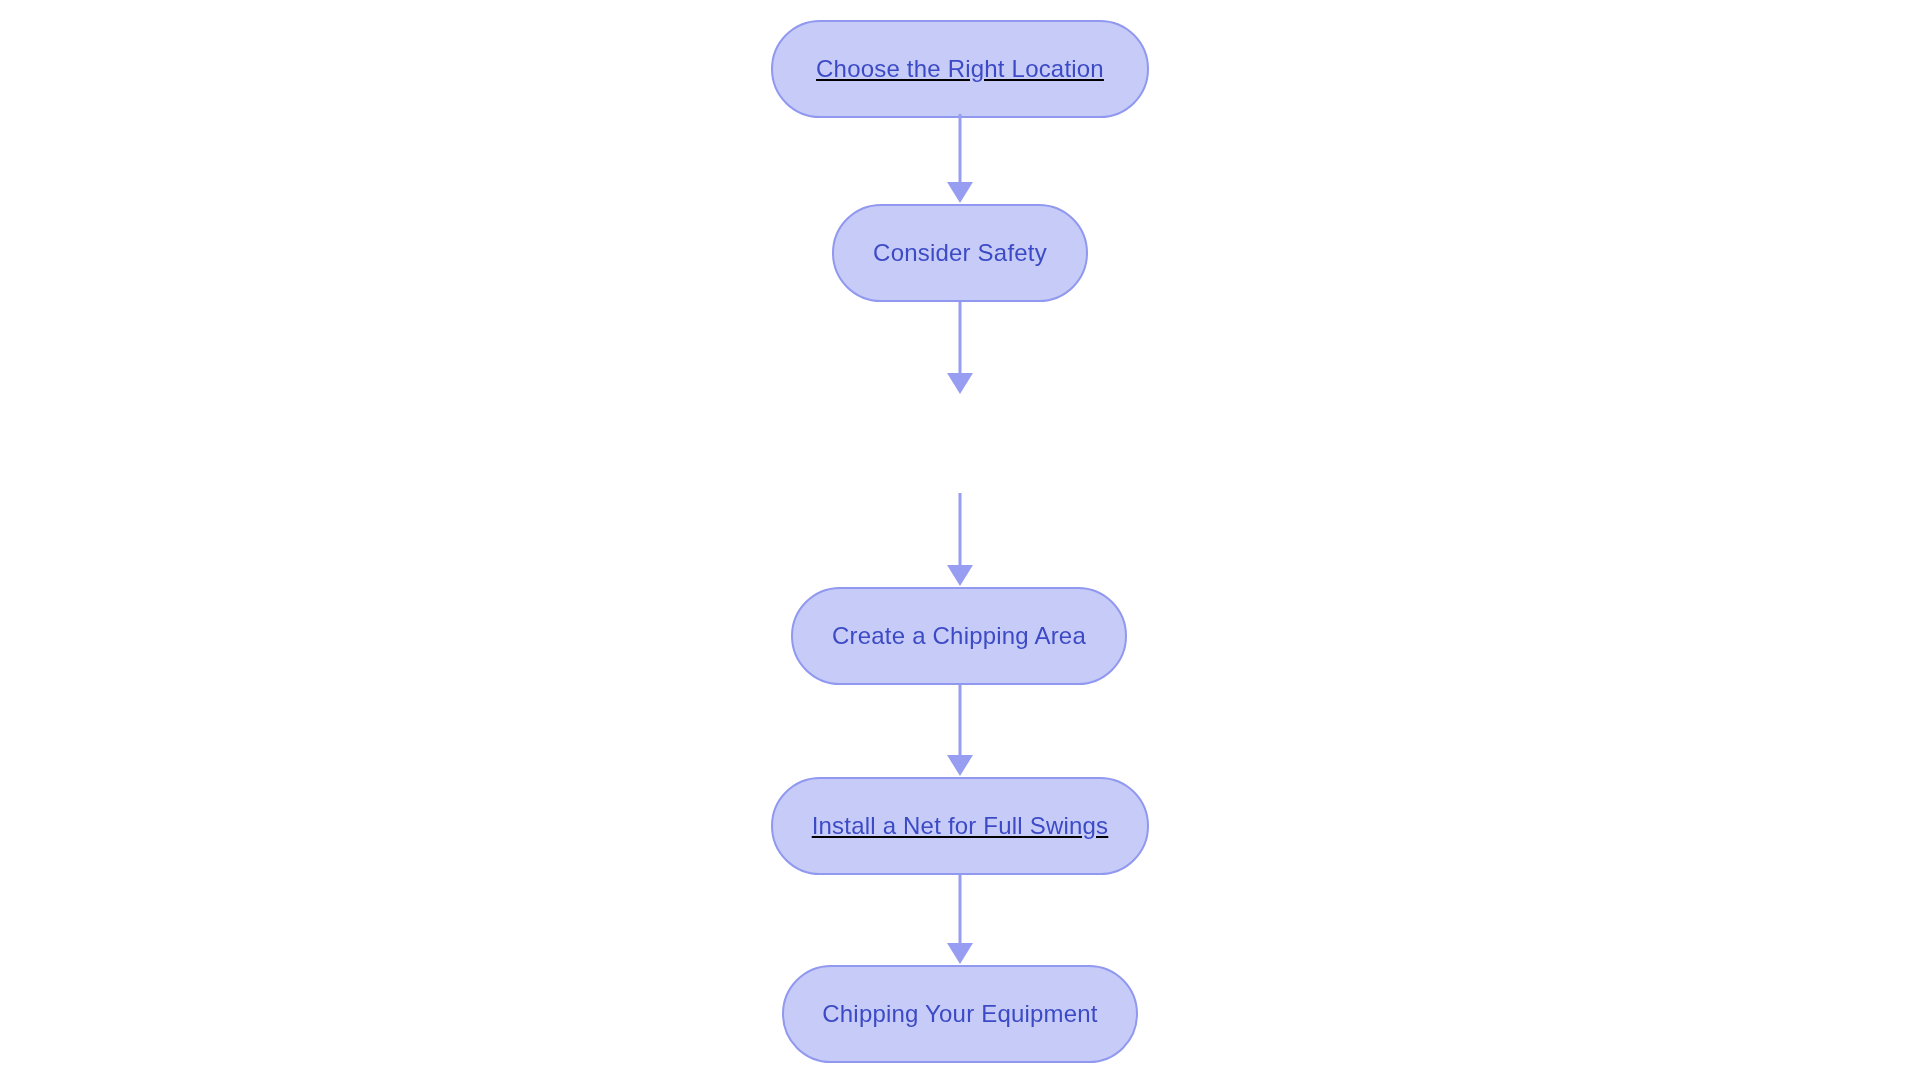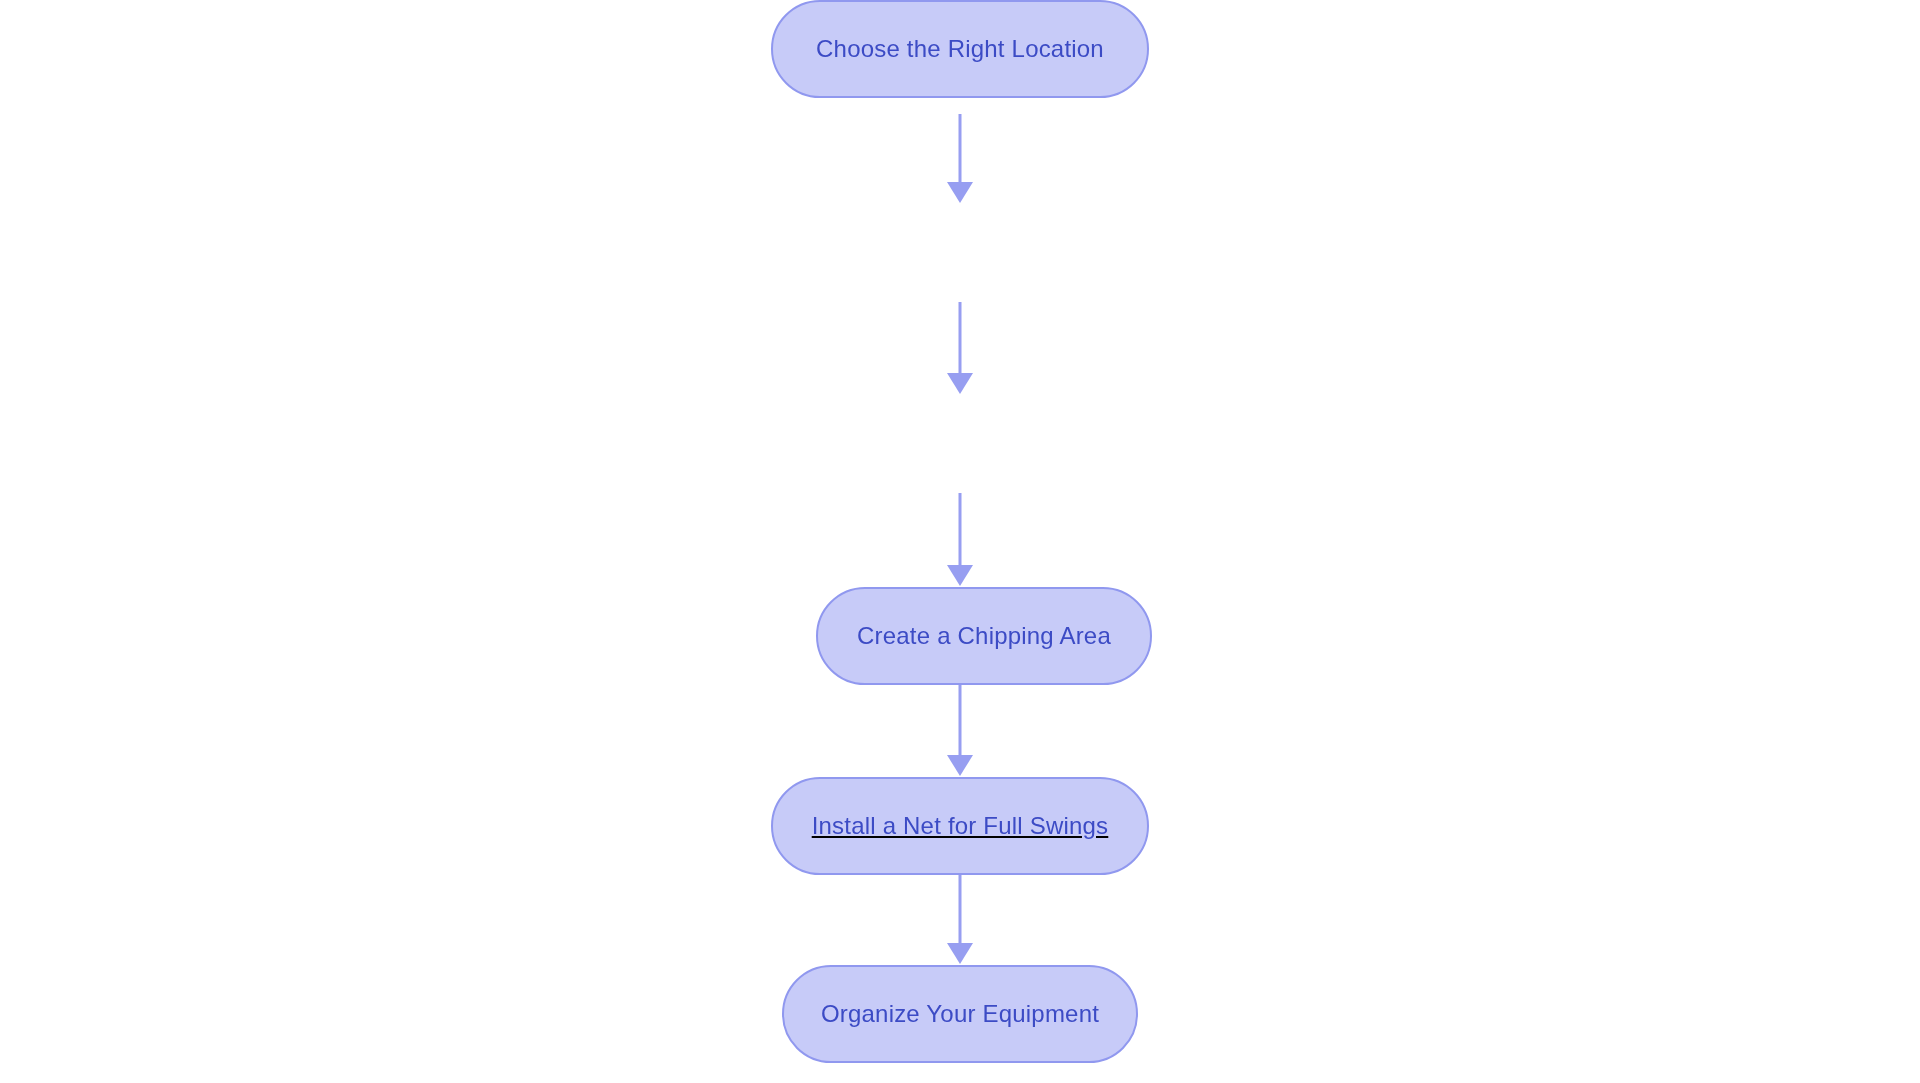--- a/index.html
+++ b/index.html
@@ -26,24 +26,24 @@
     justify-content:center;
   }
   .node span{
     color:var(--node-text);
     font-size:24px;
     letter-spacing:0.2px;
     white-space:nowrap;
   }
 
   
-  .n0{left:771px;top:0;width:378px;}
+  .n0{left:771px;top:20px;width:378px;text-decoration:underline;}
   .n1{left:832px;top:204px;width:256px;}
   .n2{left:797px;top:395px;width:326px;}
-  .n3{left:816px;top:587px;width:336px;}
+  .n3{left:791px;top:587px;width:336px;}
   .n4{left:771px;top:777px;width:378px;text-decoration:underline;}
   .n5{left:782px;top:965px;width:356px;}
 
   .arrow{position:absolute;left:947px;width:26px;}
   .a0{top:114px;height:89px;}
   .a1{top:302px;height:92px;}
   .a2{top:493px;height:93px;}
   .a3{top:685px;height:91px;}
   .a4{top:875px;height:89px;}
   .arrow-line{
@@ -65,20 +65,23 @@
 
   <div class="node n0">
     <span>Choose the Right Location</span>
   </div>
 
   <div class="arrow a0">
     <div class="arrow-line"></div>
     <div class="arrow-head"></div>
   </div>
 
+  <div class="node n1">
+    <span>Consider Safety</span>
+  </div>
 
   <div class="arrow a1">
     <div class="arrow-line"></div>
     <div class="arrow-head"></div>
   </div>
 
 
   <div class="arrow a2">
     <div class="arrow-line"></div>
     <div class="arrow-head"></div>
@@ -96,16 +99,16 @@
   <div class="node n4">
     <span>Install a Net for Full Swings</span>
   </div>
 
   <div class="arrow a4">
     <div class="arrow-line"></div>
     <div class="arrow-head"></div>
   </div>
 
   <div class="node n5">
-    <span>Organize Your Equipment</span>
+    <span>Chipping Your Equipment</span>
   </div>
 
 </div>
 
 </body></html>

